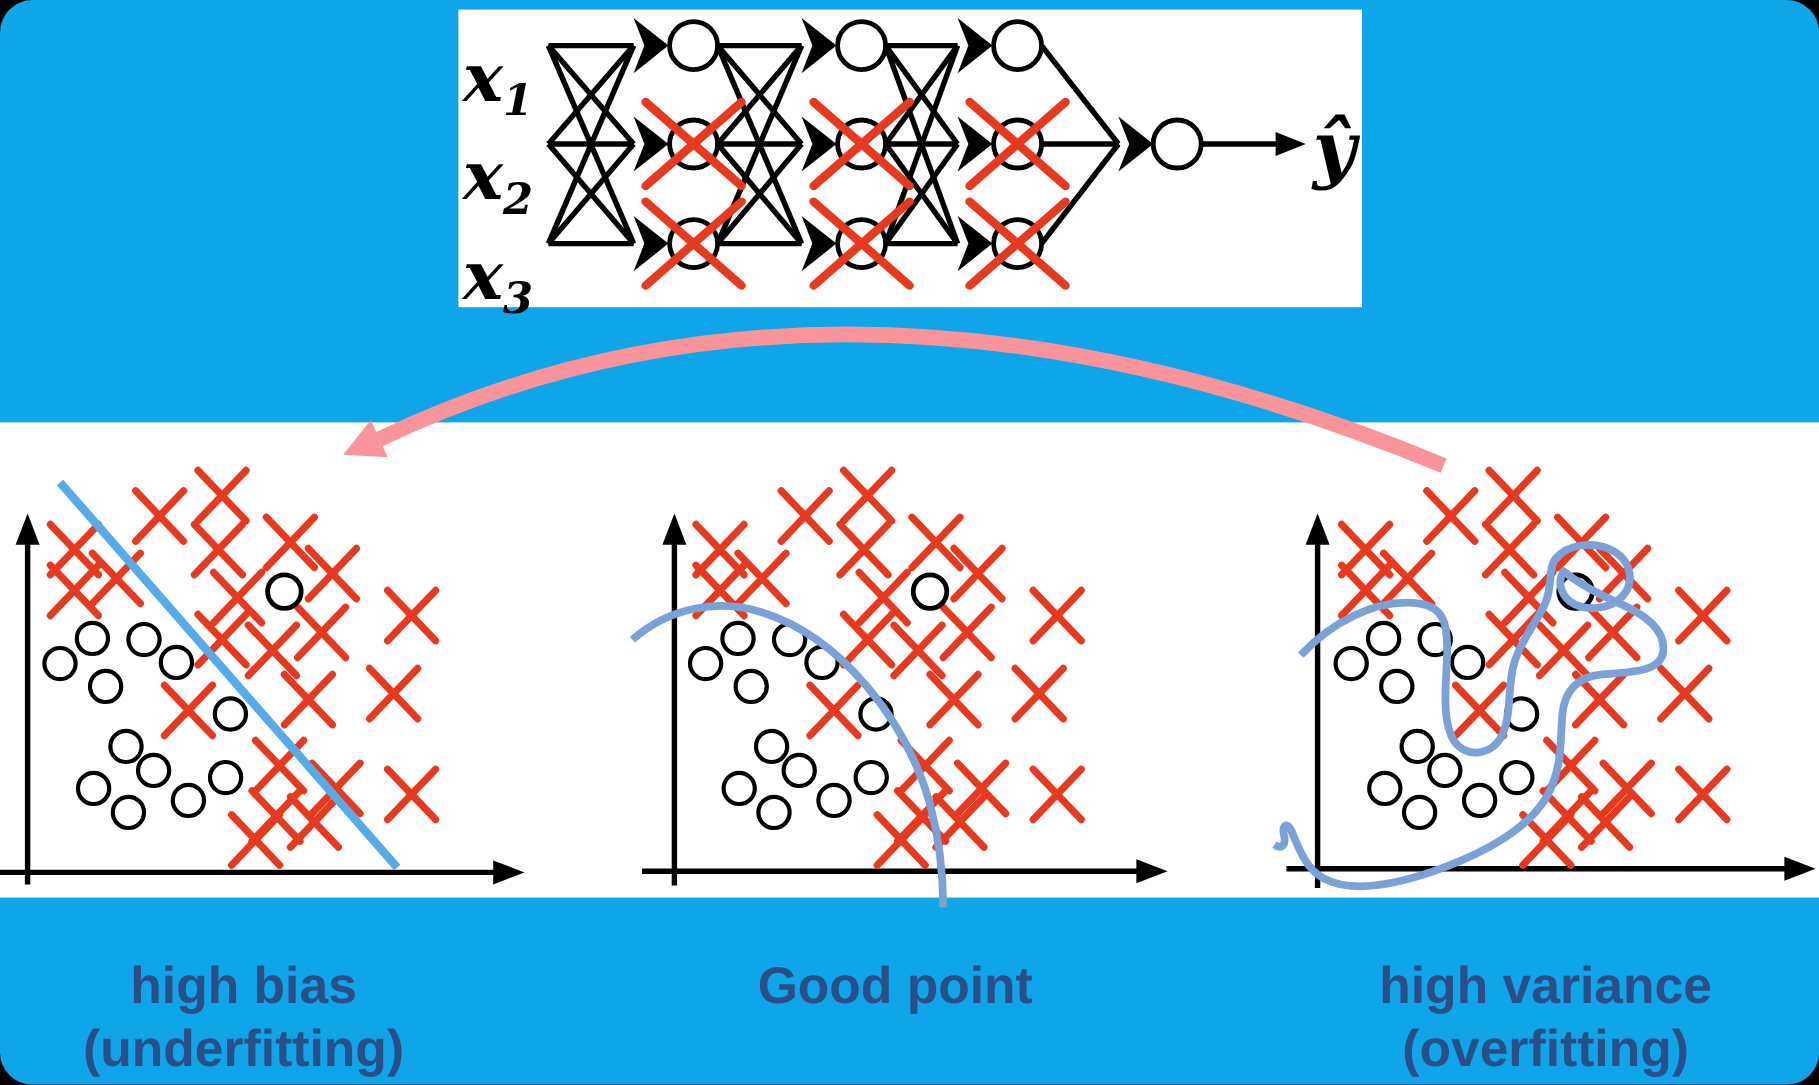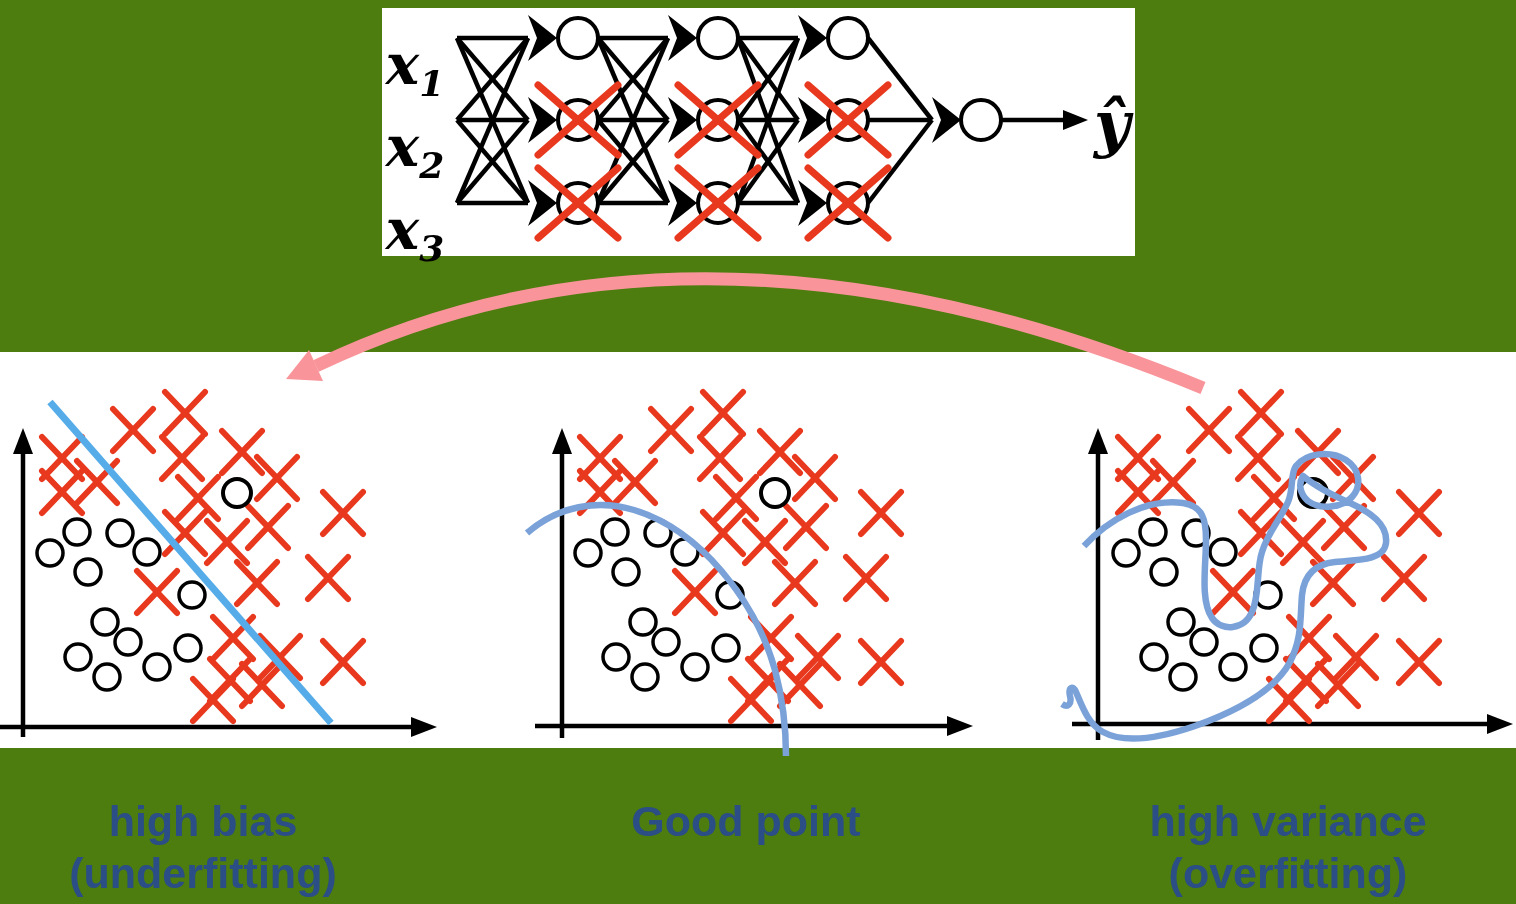--- a/index.html
+++ b/index.html
@@ -1,16 +1,16 @@
 <!DOCTYPE html>
 <html><head>
 <meta charset="utf-8">
 <style>
   html,body{margin:0;padding:0;background:#000;width:1516px;height:904px;overflow:hidden;}
-  #stage{position:relative;width:1516px;height:904px;background:#4d7c0f;font-family:"Liberation Sans",sans-serif;}
+  #stage{position:relative;width:1516px;height:904px;background:#0ea5e9;font-family:"Liberation Sans",sans-serif;border-radius:27px;}
   svg{display:block;}
   .caption{font-family:"Liberation Sans",sans-serif;font-weight:700;font-size:43px;fill:#2A4E85;}
   .mathlab{font-family:"DejaVu Serif",serif;font-style:italic;font-weight:700;font-size:56px;fill:#000;}
   .mathsub{font-size:36px;}
   .yhat{font-family:"DejaVu Serif",serif;font-style:italic;font-weight:700;font-size:62px;fill:#000;}
 </style>
 </head>
 <body>
 
 <div id="stage">

